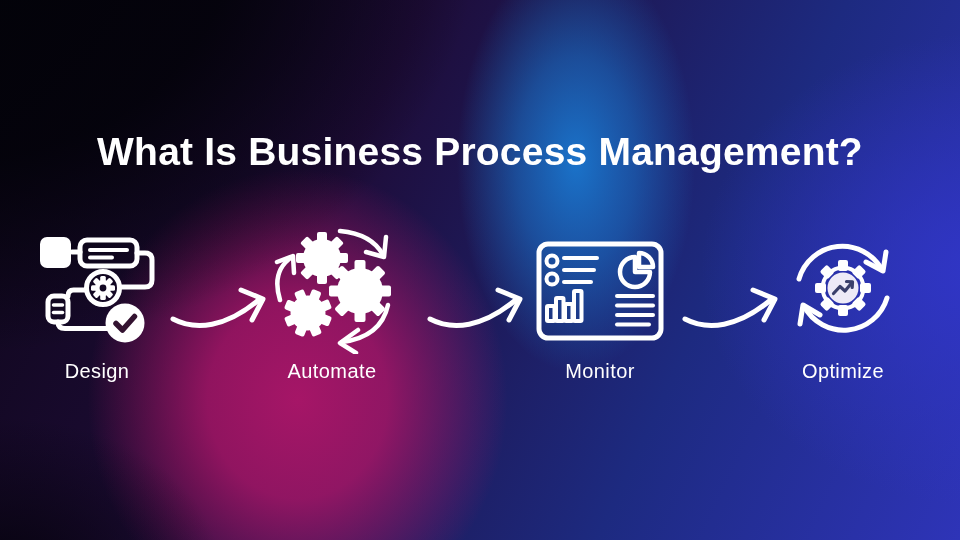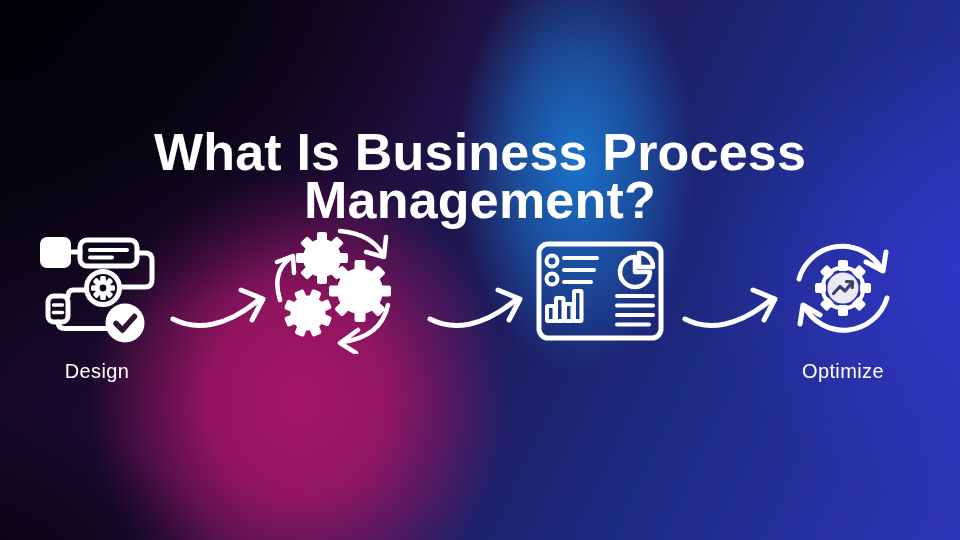--- a/index.html
+++ b/index.html
@@ -11,21 +11,21 @@
       radial-gradient(ellipse 340px 240px at 0% 106%, rgba(6,3,14,0.95) 0%, rgba(6,3,14,0) 65%),
       radial-gradient(ellipse 170px 300px at 60% 30%, rgba(26,119,207,0.95) 0%, rgba(26,119,207,0.55) 35%, rgba(26,119,207,0) 70%),
       radial-gradient(ellipse 300px 330px at 31% 74%, rgba(173,22,105,0.95) 0%, rgba(173,22,105,0.8) 30%, rgba(173,22,105,0) 70%),
       radial-gradient(ellipse 400px 330px at 103% 50%, rgba(49,54,201,0.95) 0%, rgba(49,54,201,0) 72%),
       linear-gradient(115deg, #0d0618 0%, #1e0c38 35%, #1d2a80 70%, #2e34b8 100%);
   }
   .logo{position:absolute;top:33px;left:0;width:100%;text-align:center;
         font-size:35px;font-weight:bold;letter-spacing:-0.5px;line-height:40px;}
   .logo .reg{font-size:11px;vertical-align:super;margin-left:1px;}
   .title{position:absolute;top:128px;left:0;width:100%;margin:0;text-align:center;
-         font-size:52px;font-weight:bold;letter-spacing:0.2px;line-height:48px;}
+         font-size:39px;font-weight:bold;letter-spacing:0.2px;line-height:48px;}
   .steps-row{position:absolute;left:0;top:0;width:100%;height:100%;}
   .step{position:absolute;top:224px;width:160px;display:flex;flex-direction:column;align-items:center;}
   .step-label{margin-top:6px;font-size:20px;font-weight:400;letter-spacing:0.4px;color:#fff;}
   .flow-arrow{position:absolute;top:282px;width:100px;height:58px;}
   .s1{left:17px;} .s2{left:252px;} .s3{left:520px;} .s4{left:763px;}
   .a1{left:168px;} .a2{left:425px;} .a3{left:680px;}
 </style>
 </head>
 <body>
 
@@ -105,20 +105,21 @@
         </g>
         <g fill="none" stroke="#fff" stroke-width="4.5" stroke-linecap="round" stroke-linejoin="round">
           <path d="M13 76 Q 4 47 25 33"></path>
           <path d="M27 49 L 26 32 L 10 38"></path>
           <path d="M73 7 Q 105 10 116 31"></path>
           <path d="M119 13 L 117 33 L 99 28"></path>
           <path d="M121 81 Q 114 113 75 118"></path>
           <path d="M91 106 L 73 119 L 89 129"></path>
         </g>
       </svg>
+      <div class="step-label">Automate</div>
     </div>
 
     <svg class="flow-arrow a2" viewBox="0 0 100 58">
       <g fill="none" stroke="#fff" stroke-width="5" stroke-linecap="round" stroke-linejoin="round">
         <path d="M5 37 C 28 49, 58 45, 90 18.5"></path>
         <path d="M73 8 L 95 17 L 84 38"></path>
       </g>
     </svg>
 
     <div class="step s3">
@@ -139,20 +140,21 @@
             <rect x="21" y="74" width="7.5" height="23" rx="1" stroke-width="4"></rect>
             <rect x="30" y="80" width="7.5" height="17" rx="1" stroke-width="4"></rect>
             <rect x="39" y="67" width="7.5" height="30" rx="1" stroke-width="4"></rect>
           </g>
           <path d="M82 72 H 118" stroke-width="4"></path>
           <path d="M82 81.5 H 118" stroke-width="4"></path>
           <path d="M82 91 H 118" stroke-width="4"></path>
           <path d="M82 100.5 H 114" stroke-width="4"></path>
         </g>
       </svg>
+      <div class="step-label">Monitor</div>
     </div>
 
     <svg class="flow-arrow a3" viewBox="0 0 100 58">
       <g fill="none" stroke="#fff" stroke-width="5" stroke-linecap="round" stroke-linejoin="round">
         <path d="M5 37 C 28 49, 58 45, 90 18.5"></path>
         <path d="M73 8 L 95 17 L 84 38"></path>
       </g>
     </svg>
 
     <div class="step s4">

